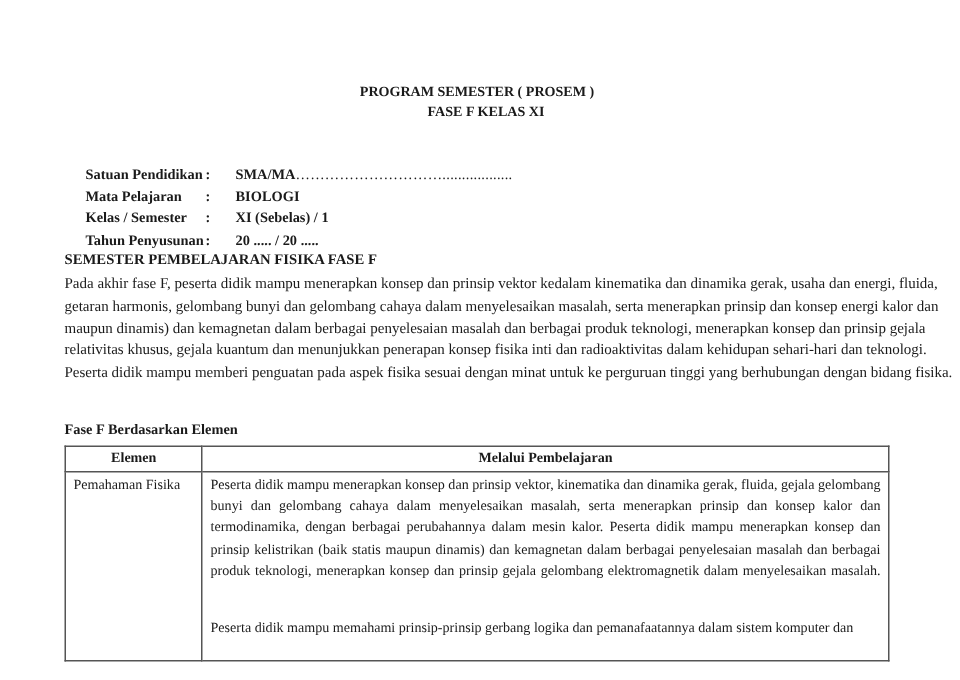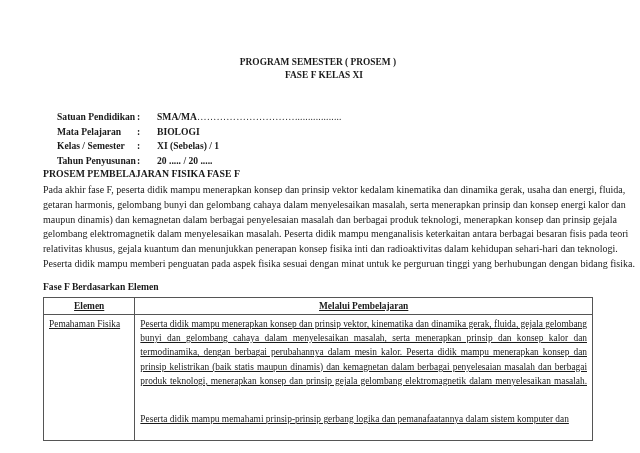--- a/index.html
+++ b/index.html
@@ -21,21 +21,21 @@
   .meta .dots { font-weight:normal; letter-spacing:0.2px; }
   .section-title { position:absolute; left:43px; top:168px; font-weight:bold; font-size:9.8px; }
   .para {
     position:absolute; left:43px; top:183px; width:550px;
     font-size:10px; line-height:14.8px; text-align:justify;
   }
   .para .line { display:block; text-align:justify; text-align-last:justify; white-space:nowrap; }
   .sub { position:absolute; left:43px; top:281px; font-size:9.6px;font-weight:bold; }
   table.elemen {
     position:absolute; left:43px; top:297px; width:550px;
-    border-collapse:collapse; font-size:9.4px;text-decoration:underline;
+    border-collapse:collapse; font-size:9.4px;
   }
   table.elemen th, table.elemen td { border:1px solid #555; vertical-align:top; }
   table.elemen th { height:16px; font-weight:bold; text-align:center; padding:0; line-height:16px; }
   table.elemen td { padding:2px 5px 14px 5px; line-height:14.2px; }
   table.elemen td.c1 { width:90px; }
   .tline { display:block; white-space:nowrap; text-align:justify; text-align-last:justify; }
   .tline.last { text-align-last:left;margin-top:24px; }
 </style>
 </head>
 <body>
@@ -60,27 +60,26 @@
     <span class="colon">:</span>
     <span>XI (Sebelas) / 1</span>
   </div>
   <div class="row">
     <span class="lbl">Tahun Penyusunan</span>
     <span class="colon">:</span>
     <span>20 ..... / 20 .....</span>
   </div>
 </div>
 
-<div class="section-title">PROSEM PEMBELAJARAN FISIKA FASE F</div>
+<div class="section-title">SEMESTER PEMBELAJARAN FISIKA FASE F</div>
 
 <div class="para">
   <span class="line">Pada akhir fase F, peserta didik mampu menerapkan konsep dan prinsip vektor kedalam kinematika dan dinamika gerak, usaha dan energi, fluida,</span>
   <span class="line">getaran harmonis, gelombang bunyi dan gelombang cahaya dalam menyelesaikan masalah, serta menerapkan prinsip dan konsep energi kalor dan</span>
   <span class="line">maupun dinamis)  dan  kemagnetan  dalam  berbagai  penyelesaian  masalah dan berbagai produk teknologi, menerapkan konsep dan prinsip gejala</span>
-  <span class="line">gelombang elektromagnetik dalam menyelesaikan masalah. Peserta didik mampu menganalisis keterkaitan antara berbagai besaran fisis pada teori</span>
   <span class="line">relativitas khusus, gejala kuantum dan menunjukkan penerapan konsep fisika inti dan radioaktivitas dalam kehidupan sehari-hari dan teknologi.</span>
   <span class="line">Peserta didik mampu memberi penguatan pada aspek fisika sesuai dengan minat untuk ke perguruan tinggi yang berhubungan dengan bidang fisika.</span>
 </div>
 
 <div class="sub">Fase F Berdasarkan Elemen</div>
 
 <table class="elemen">
   <thead>
     <tr>
       <th style="width:100px">Elemen</th>

